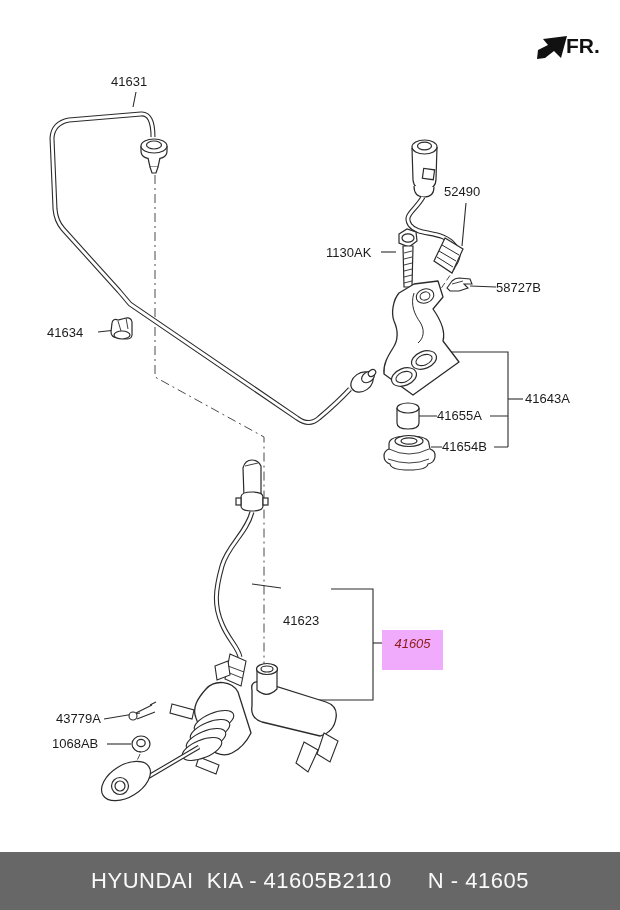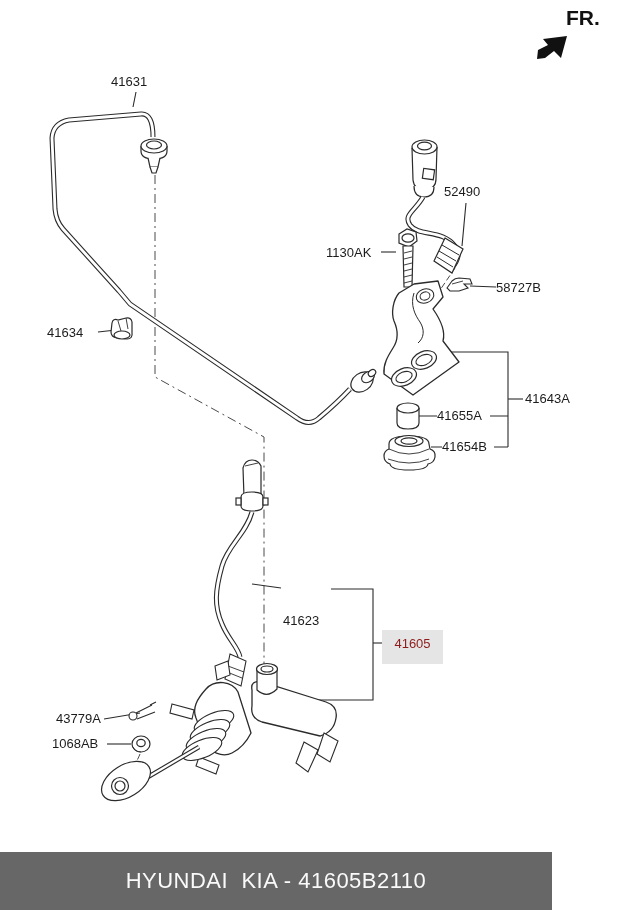--- a/index.html
+++ b/index.html
@@ -1,24 +1,24 @@
 <!DOCTYPE html>
 <html><head>
 <meta charset="utf-8">
 <style>
   html,body{margin:0;padding:0;background:#ffffff;}
   #stage{position:relative;width:620px;height:910px;background:#ffffff;overflow:hidden;
          font-family:"Liberation Sans", sans-serif;}
   #diagram-svg{position:absolute;left:0;top:0;}
   .part-label{position:absolute;font-size:13px;color:#1c1c1c;white-space:nowrap;
               font-family:"Liberation Sans", sans-serif;cursor:pointer;}
-  .part-label.highlight{background:#e5e5e5;color:#8e1b1b;width:61px;height:34px;
-              line-height:27px;text-align:center;}
-  #fr-label{position:absolute;left:566px;top:6px;font-size:21px;font-weight:bold;color:#111;}
-  #footer{position:absolute;left:0;top:852px;width:552px;height:58px;background:#676767;
+  .part-label.highlight{background:#f0abfc;color:#8e1b1b;width:61px;height:40px;
+              line-height:27px;text-align:center;font-style:italic;}
+  #fr-label{position:absolute;left:566px;top:34px;font-size:21px;font-weight:bold;color:#111;}
+  #footer{position:absolute;left:0;top:852px;width:620px;height:58px;background:#676767;
           display:flex;align-items:center;justify-content:center;gap:36px;}
   #footer span{color:#fafafa;font-size:22px;white-space:pre;letter-spacing:0.5px;}
 </style>
 </head>
 <body>
 
 <div id="stage">
 
   <svg id="diagram-svg" width="620" height="852" viewBox="0 0 620 852">
 
@@ -201,15 +201,16 @@
   <div class="part-label" style="left:525px;top:391px">41643A</div>
   <div class="part-label" style="left:437px;top:408px">41655A</div>
   <div class="part-label" style="left:442px;top:439px">41654B</div>
   <div class="part-label" style="left:283px;top:613px">41623</div>
   <div class="part-label highlight" style="left:382px;top:630px">41605</div>
   <div class="part-label" style="left:56px;top:711px">43779A</div>
   <div class="part-label" style="left:52px;top:736px">1068AB</div>
 
   <div id="footer">
     <span>HYUNDAI  KIA - 41605B2110</span>
+    <span>N - 41605</span>
   </div>
 
 </div>
 
 </body></html>

